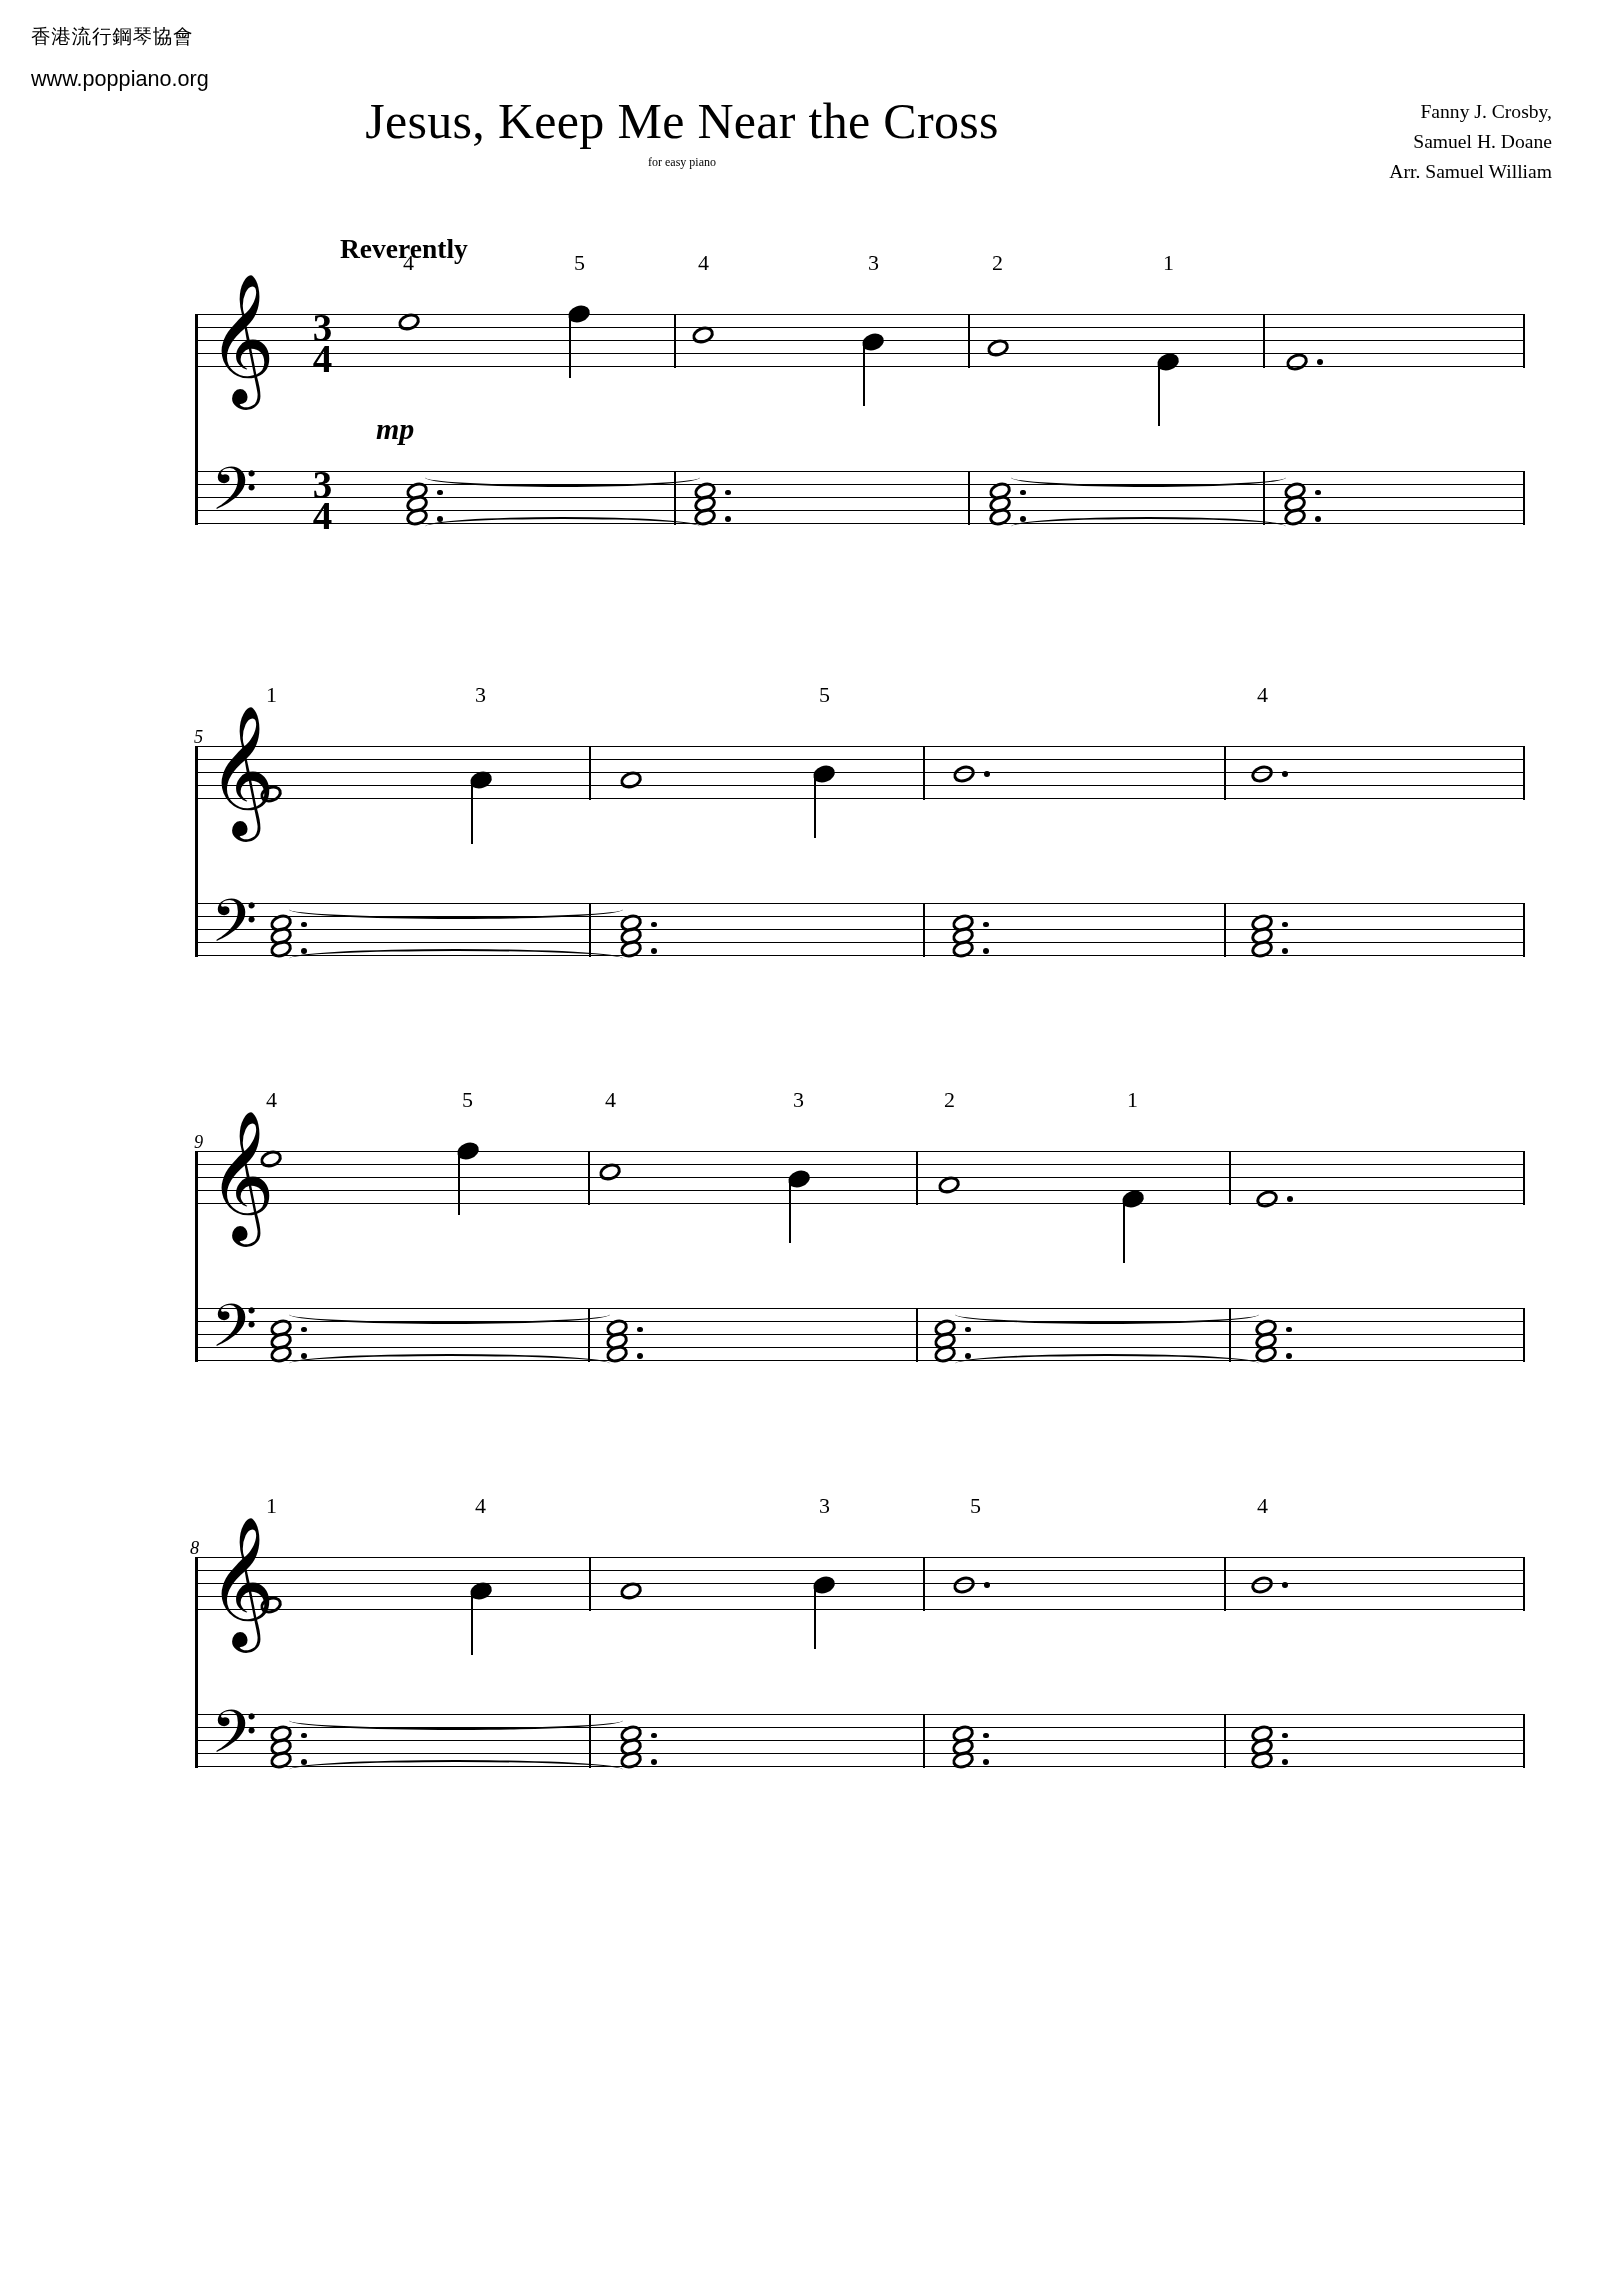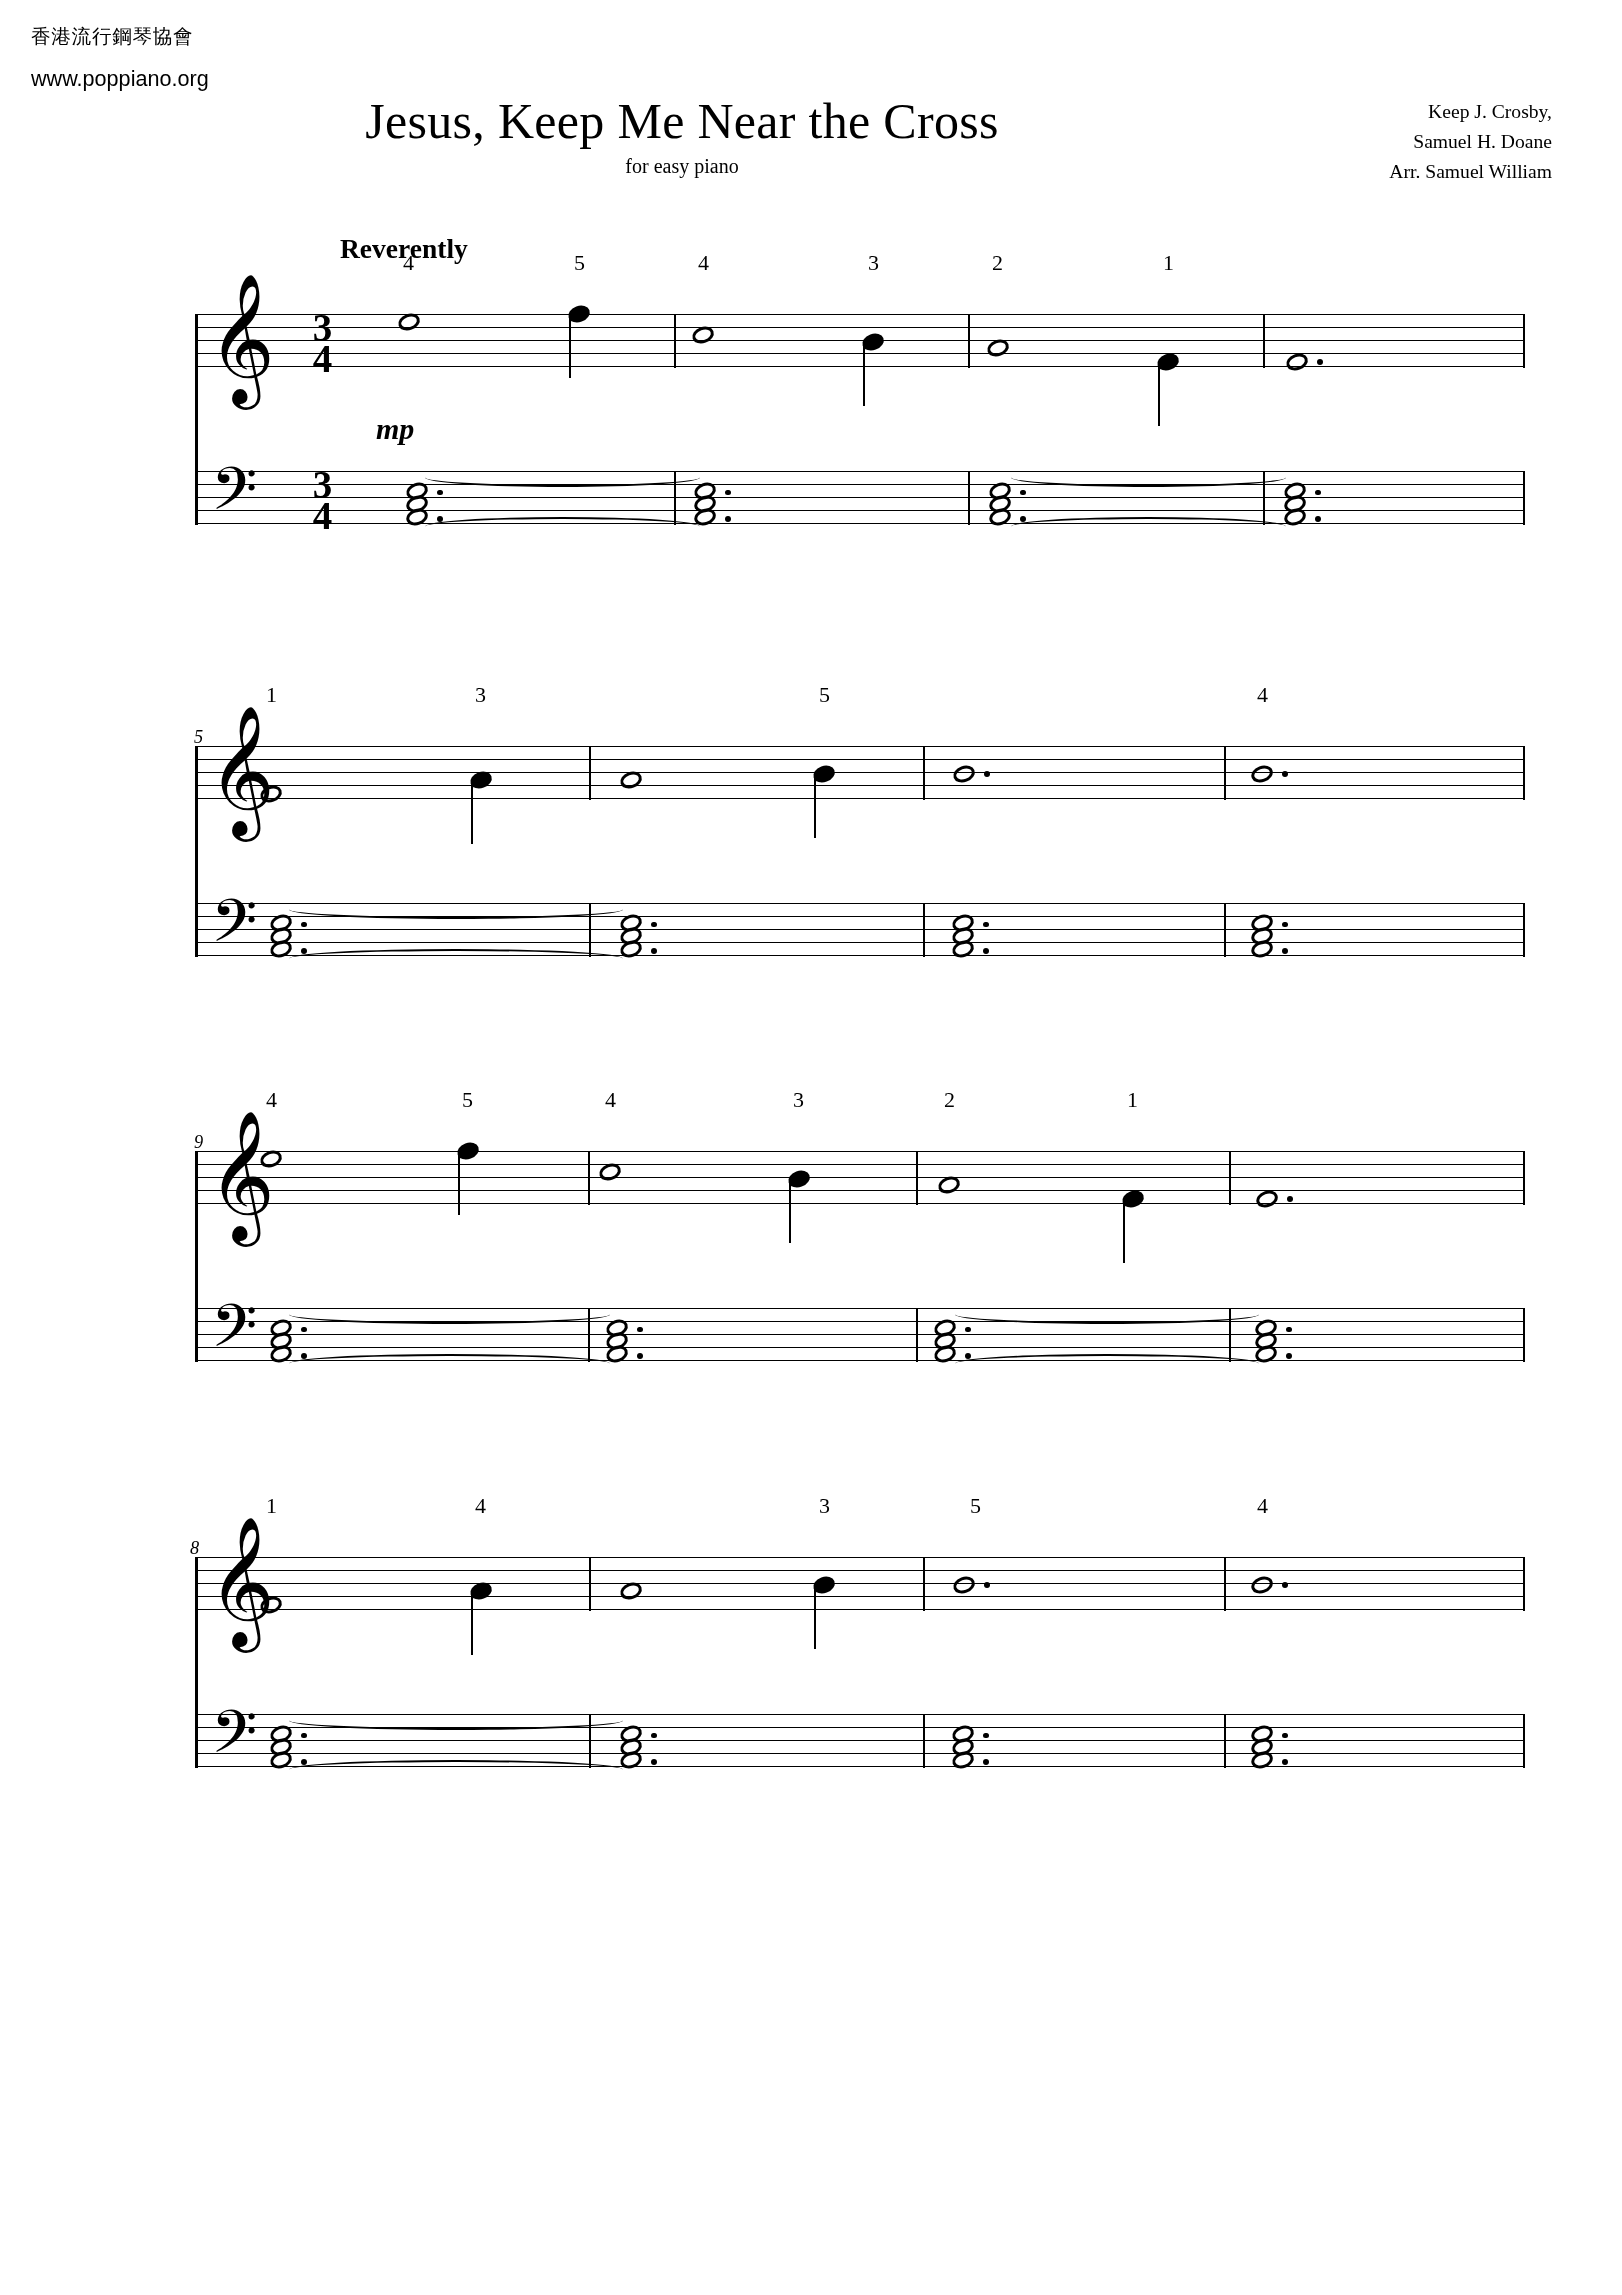--- a/index.html
+++ b/index.html
@@ -46,21 +46,21 @@
     text-align: center;
   }
   .title-block .main-title {
     font-family: "Liberation Serif", serif;
     font-size: 50px;
     letter-spacing: 0.3px;
     white-space: nowrap;
   }
   .title-block .subtitle {
     font-family: "Liberation Serif", serif;
-    font-size: 20px;
+    font-size: 12px;
     margin-top: 5.2px;
   }
 
   .credits {
     position: absolute;
     right: 71px;
     top: 97px;
     text-align: right;
     font-family: "Liberation Serif", serif;
     font-size: 19.6px;
@@ -254,21 +254,21 @@
   <span class="cn">香港流行鋼琴協會</span>
   <span class="url">www.poppiano.org</span>
 </div>
 
 <div class="title-block">
   <div class="main-title">Jesus, Keep Me Near the Cross</div>
   <div class="subtitle">for easy piano</div>
 </div>
 
 <div class="credits">
-  <div>Keep J. Crosby,</div>
+  <div>Fanny J. Crosby,</div>
   <div>Samuel H. Doane</div>
   <div>Arr. Samuel William</div>
 </div>
 
 <div class="tempo-mark">Reverently</div>
 
 <div class="system" style="top:275px;">
   <div class="system-inner">
     <div class="brace">{</div>
     <div class="sys-barline"></div>

